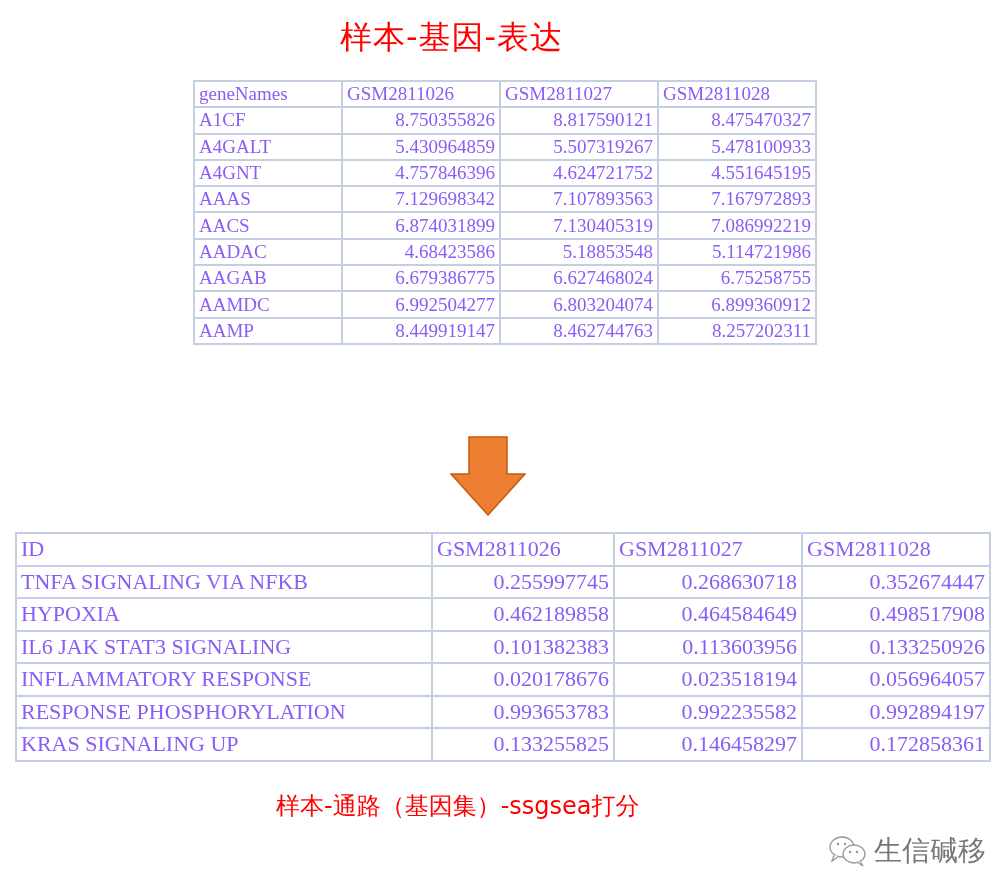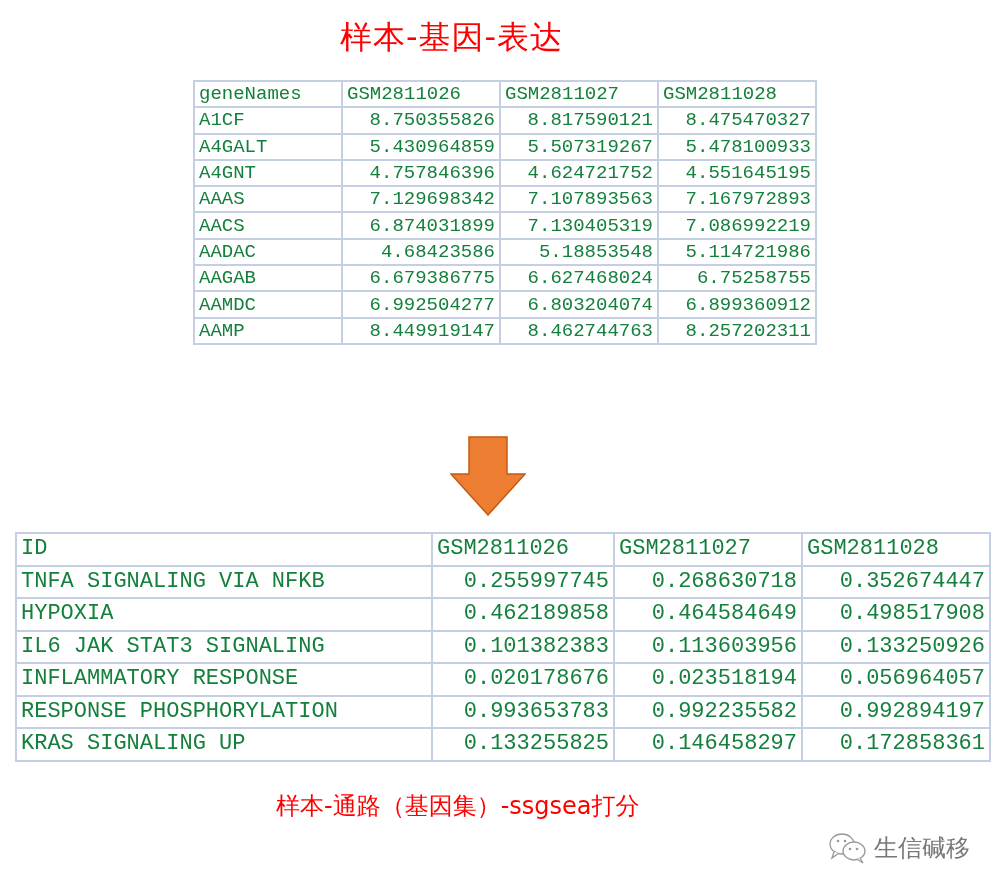--- a/index.html
+++ b/index.html
@@ -4,42 +4,42 @@
 <style>
   html, body { margin: 0; padding: 0; background: #ffffff; }
   body { width: 1008px; height: 895px; position: relative; overflow: hidden;
          font-family: "DejaVu Sans", sans-serif; }
   .title { position: absolute; color: #ff0000; font-weight: normal;
            font-family: "DejaVu Sans", sans-serif; white-space: nowrap; }
   #title-top { left: 340px; top: 16px; font-size: 32px; letter-spacing: 1px; }
   #title-bottom { left: 276px; top: 790px; font-size: 24px; letter-spacing: 0px; }
 
   table { position: absolute; border-collapse: collapse;
-          font-family: Liberation Mono, monospace; color: #15803d; }
+          font-family: Liberation Serif, serif; color: #8b5cf6; }
   table td { border: 2px solid #c5cfe4; padding: 0 4px; white-space: nowrap;
              height: 24px; line-height: 24px; }
   #expr-table { left: 193px; top: 80px; font-size: 19px; }
   #expr-table td { height: 24.3px; line-height: 24px; }
   #expr-table td.num { text-align: right; }
   #expr-table td.c0 { width: 138px; }
   #expr-table td.c1, #expr-table td.c2, #expr-table td.c3 { width: 148px; }
   #expr-table tr:first-child td { border-top: 2px solid #c5cfe4; }
 
   #score-table { left: 15px; top: 532px; font-size: 22px; }
   #score-table td { height: 30.5px; line-height: 30px; }
   #score-table td.num { text-align: right; }
   #score-table td.c0 { width: 406px; }
   #score-table td.c1 { width: 172px; }
   #score-table td.c2 { width: 178px; }
   #score-table td.c3 { width: 178px; }
 
   #arrow { position: absolute; left: 450px; top: 436px; width: 76px; height: 80px; }
 
   #watermark { position: absolute; left: 828px; top: 832px; display: flex; align-items: center;
-               color: #777; font-size: 24px; font-family: "DejaVu Sans", sans-serif; }
+               color: #777; font-size: 28px; font-family: "DejaVu Sans", sans-serif; }
   #watermark svg { margin-right: 6px; }
 </style>
 </head>
 <body>
 
 <div class="title" id="title-top">样本-基因-表达</div>
 
 <table id="expr-table">
   <tbody id="expr-body">
       <tr>

